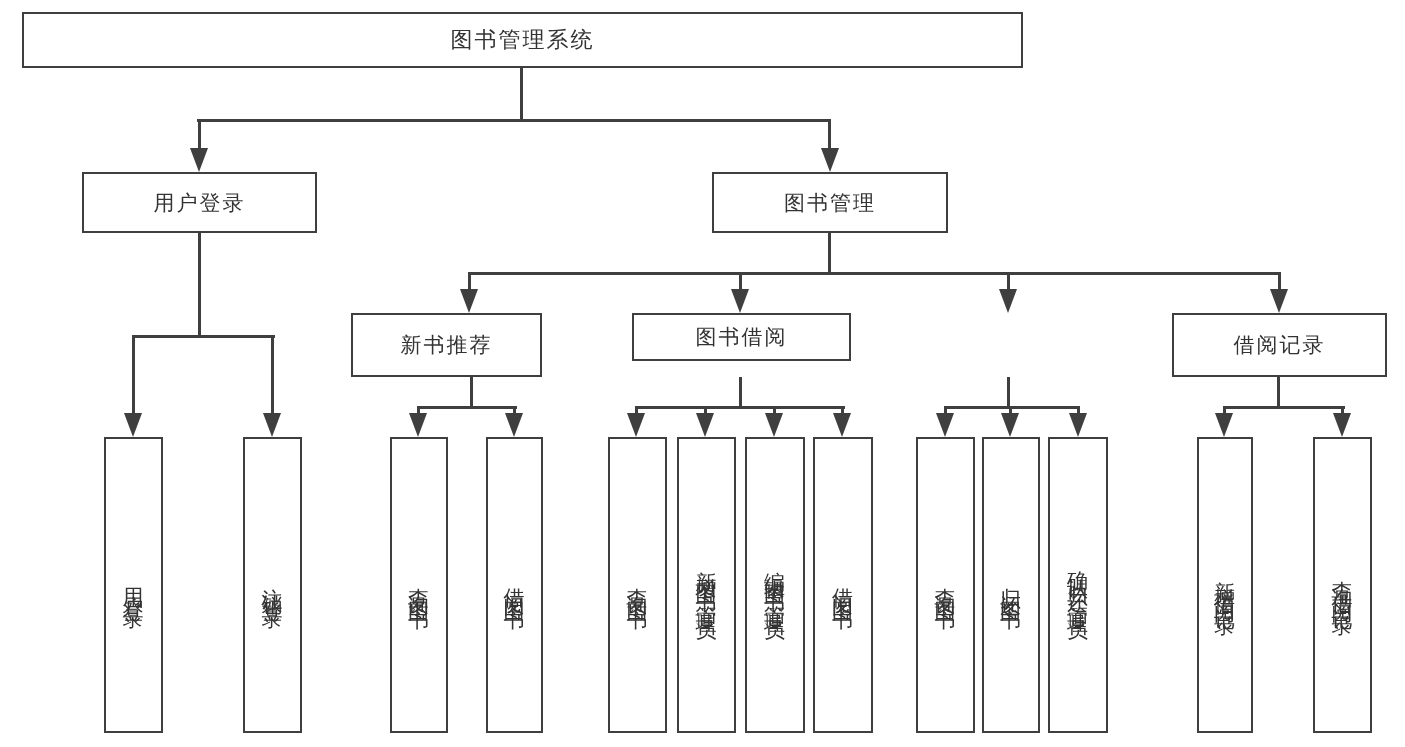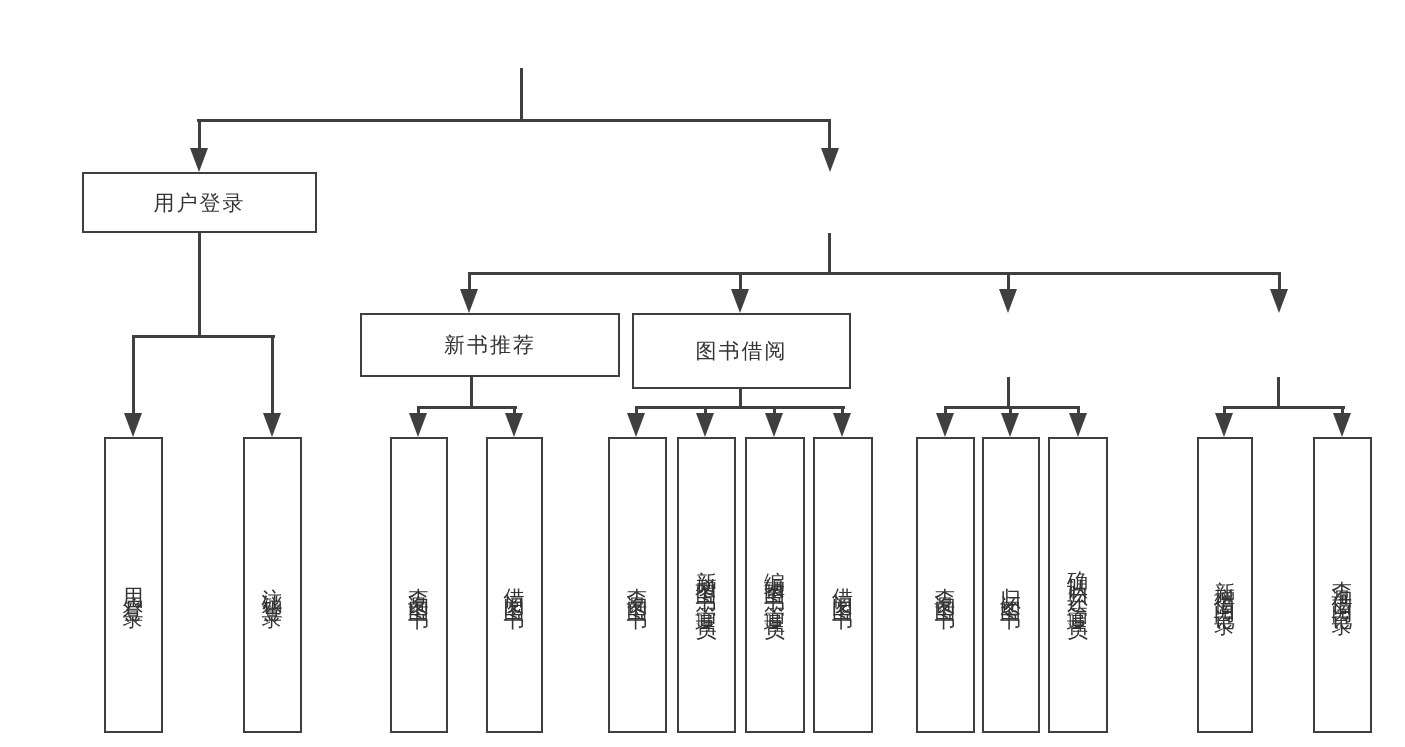--- a/index.html
+++ b/index.html
@@ -122,30 +122,39 @@
   <div class="line" style="left:1077px;top:406px;width:3px;height:12px"></div>
   <div class="tri" style="left:1069px;top:413px"></div>
 
   <div class="line" style="left:1277px;top:377px;width:3px;height:31px"></div>
   <div class="line" style="left:1223px;top:406px;width:122px;height:3px"></div>
   <div class="line" style="left:1223px;top:406px;width:3px;height:12px"></div>
   <div class="tri" style="left:1215px;top:413px"></div>
   <div class="line" style="left:1341px;top:406px;width:3px;height:12px"></div>
   <div class="tri" style="left:1333px;top:413px"></div>
 
+  <div class="box root-box" style="left:22px;top:12px;width:1001px;height:56px">
+    <span class="hlabel">图书管理系统</span>
+  </div>
 
   <div class="box" style="left:82px;top:172px;width:235px;height:61px">
     <span class="hlabel">用户登录</span>
   </div>
+  <div class="box" style="left:712px;top:172px;width:236px;height:61px">
+    <span class="hlabel">图书管理</span>
+  </div>
 
-  <div class="box" style="left:360px;top:313px;width:260px;height:64px">
+  <div class="box" style="left:351px;top:313px;width:191px;height:64px">
     <span class="hlabel">新书推荐</span>
   </div>
-  <div class="box" style="left:632px;top:313px;width:219px;height:76px">
+  <div class="box" style="left:632px;top:313px;width:219px;height:48px">
     <span class="hlabel">图书借阅</span>
+  </div>
+  <div class="box" style="left:1172px;top:313px;width:215px;height:64px">
+    <span class="hlabel">借阅记录</span>
   </div>
 
   <div class="box leaf" style="left:104px;top:437px;width:59px;height:296px">
     <span class="vlabel">用户登录</span>
   </div>
   <div class="box leaf" style="left:243px;top:437px;width:59px;height:296px">
     <span class="vlabel">注销登录</span>
   </div>
   <div class="box leaf" style="left:390px;top:437px;width:58px;height:296px">
     <span class="vlabel">查询图书</span>

